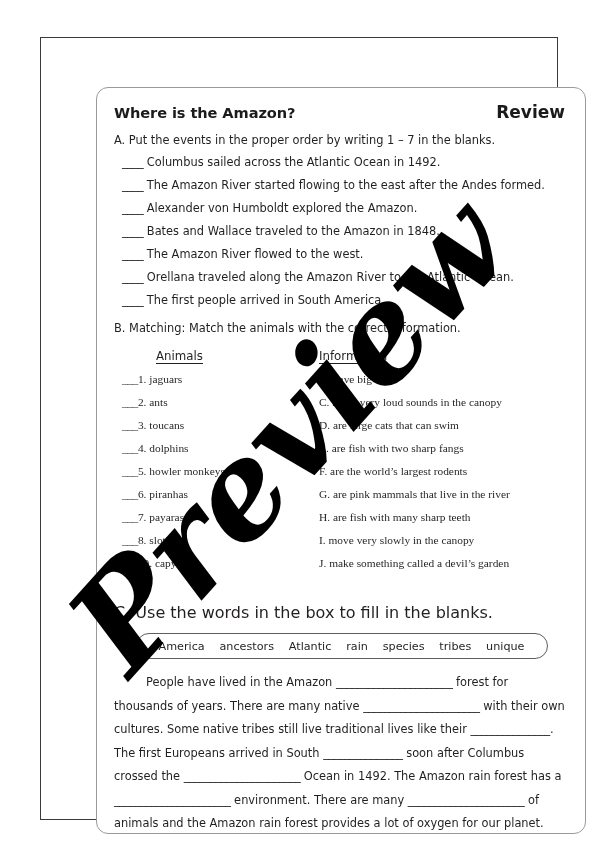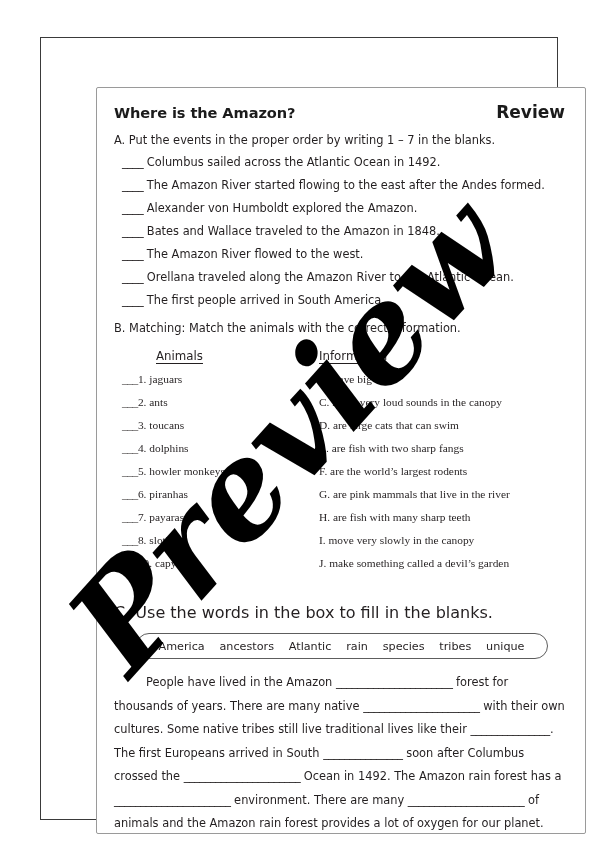--- a/index.html
+++ b/index.html
@@ -29,21 +29,21 @@
   }
 
   
   .worksheet-card {
     position: absolute;
     left: 55px;
     top: 49px;
     width: 490px;
     height: 747px;
     border: 1.2px solid #9a9a9a;
-    border-radius: 2px;
+    border-radius: 12px;
     box-sizing: border-box;
     background: #ffffff;
     padding: 12px 16px 0 17px;
   }
 
   
   .header-row {
     display: flex;
     justify-content: space-between;
     align-items: baseline;

